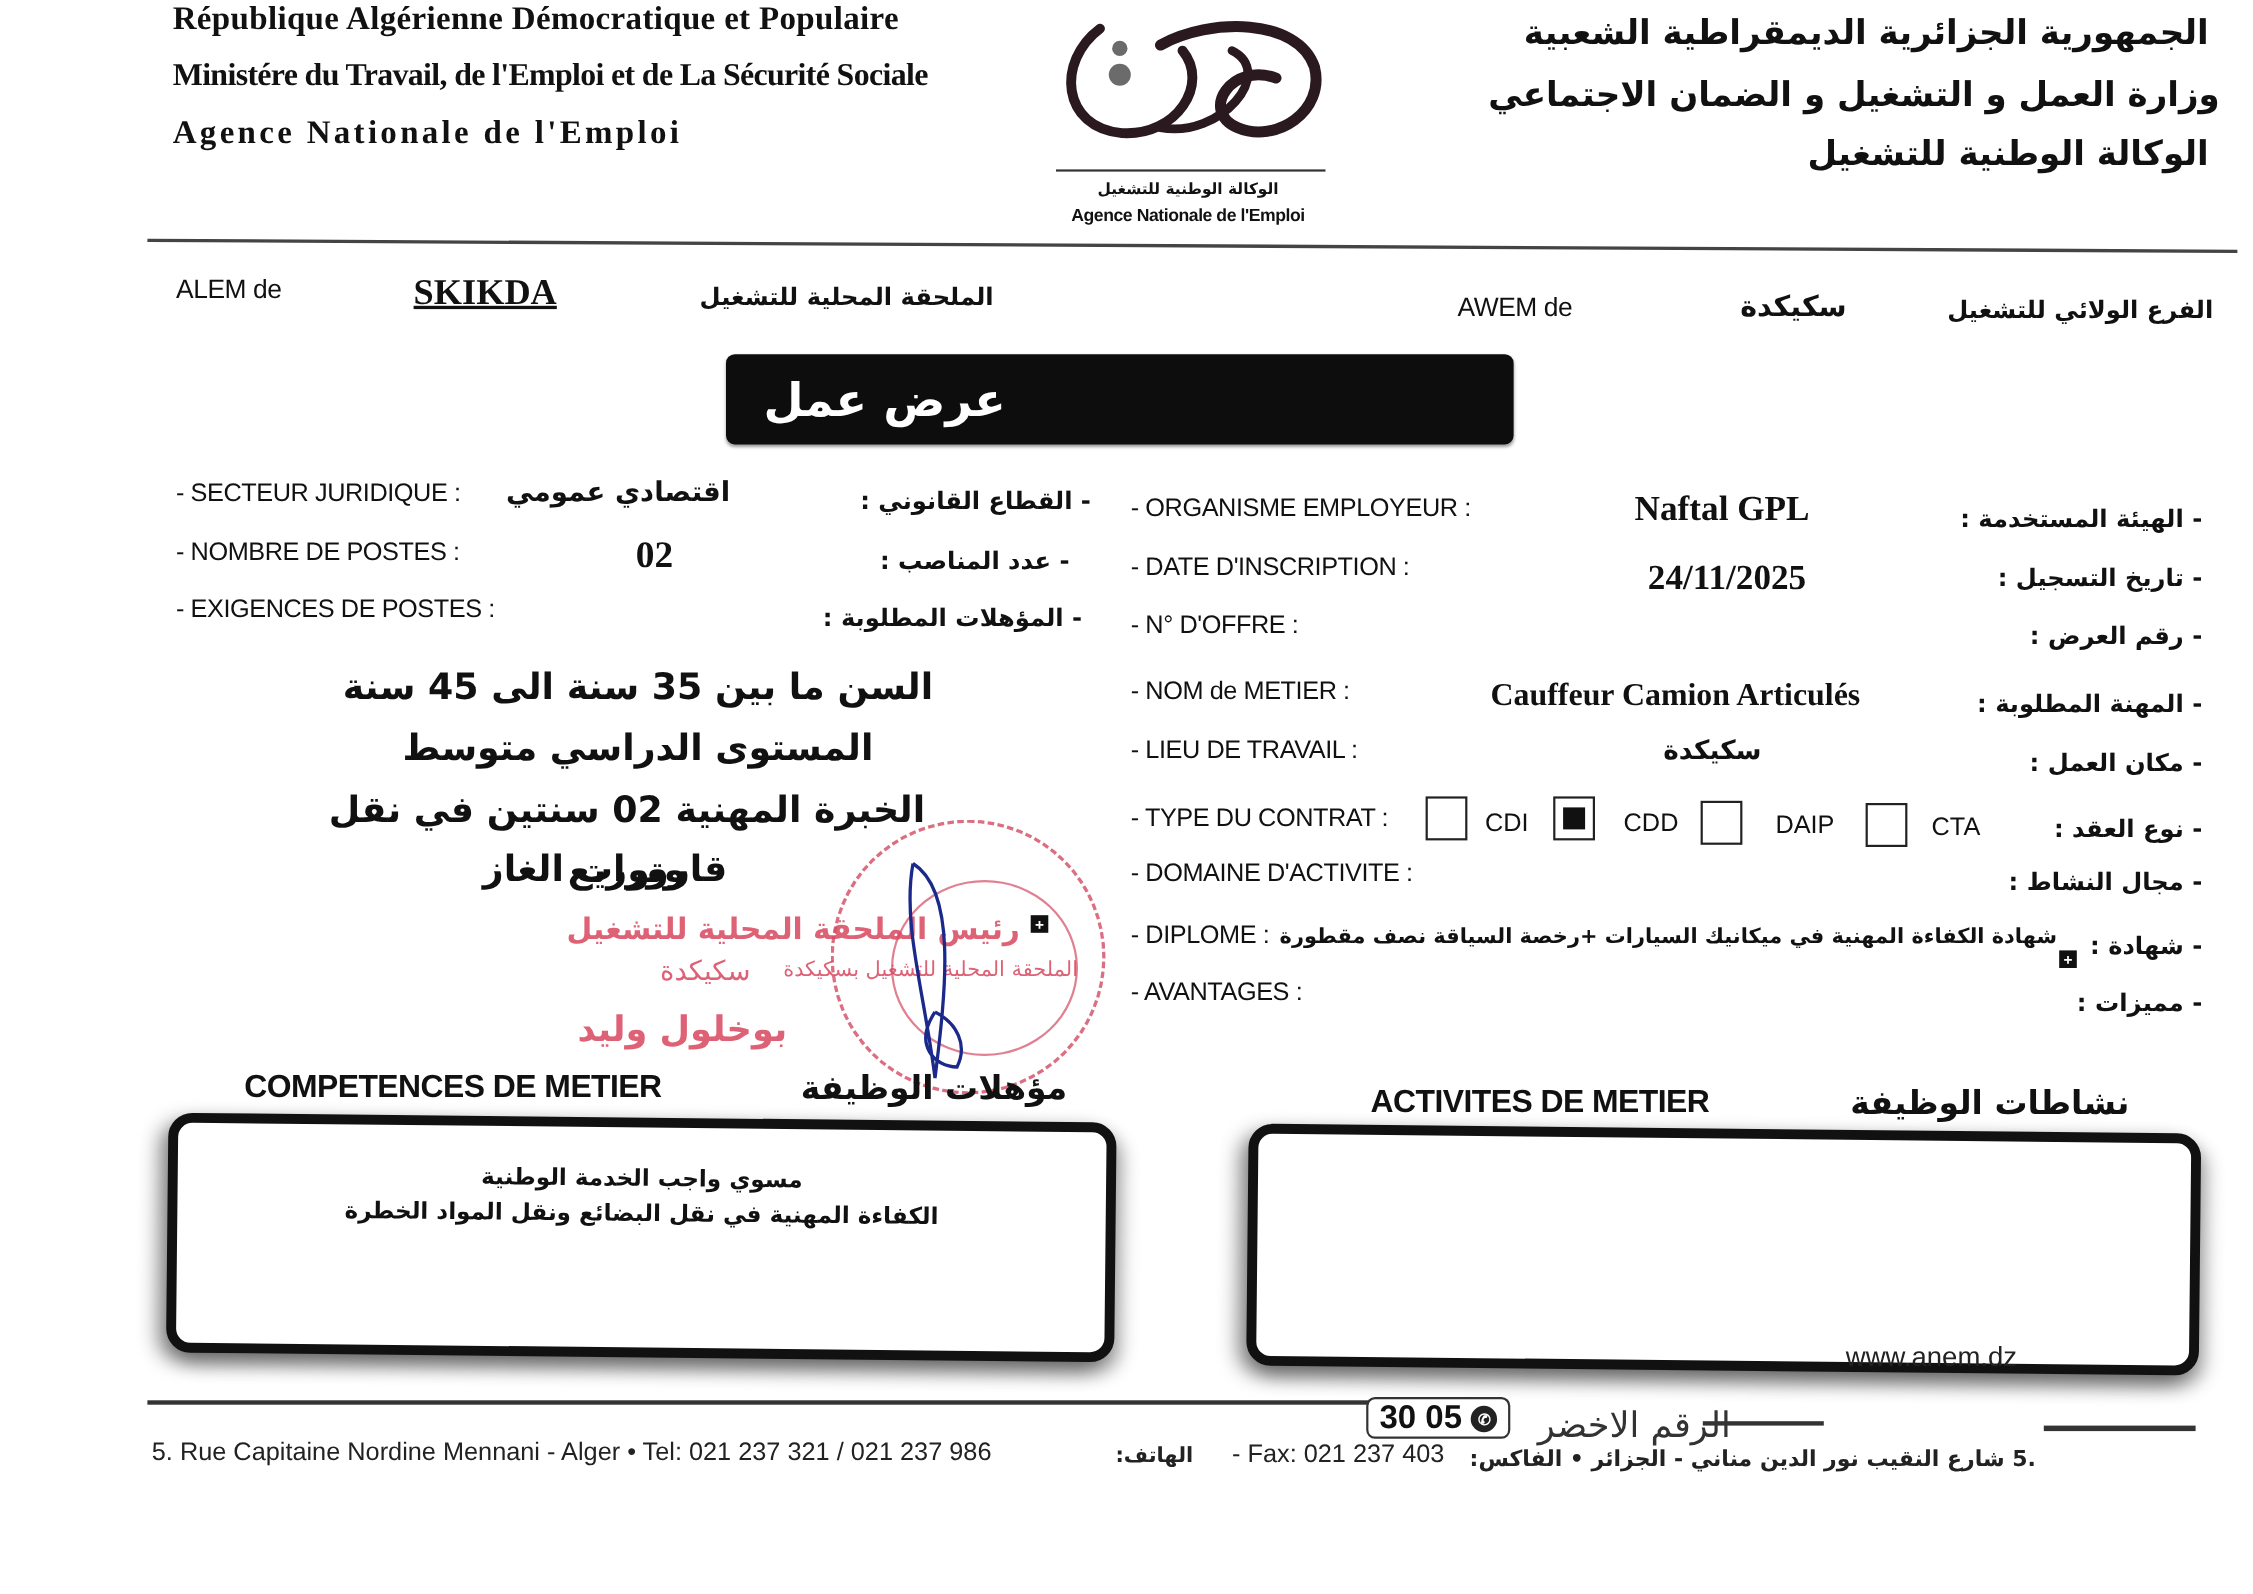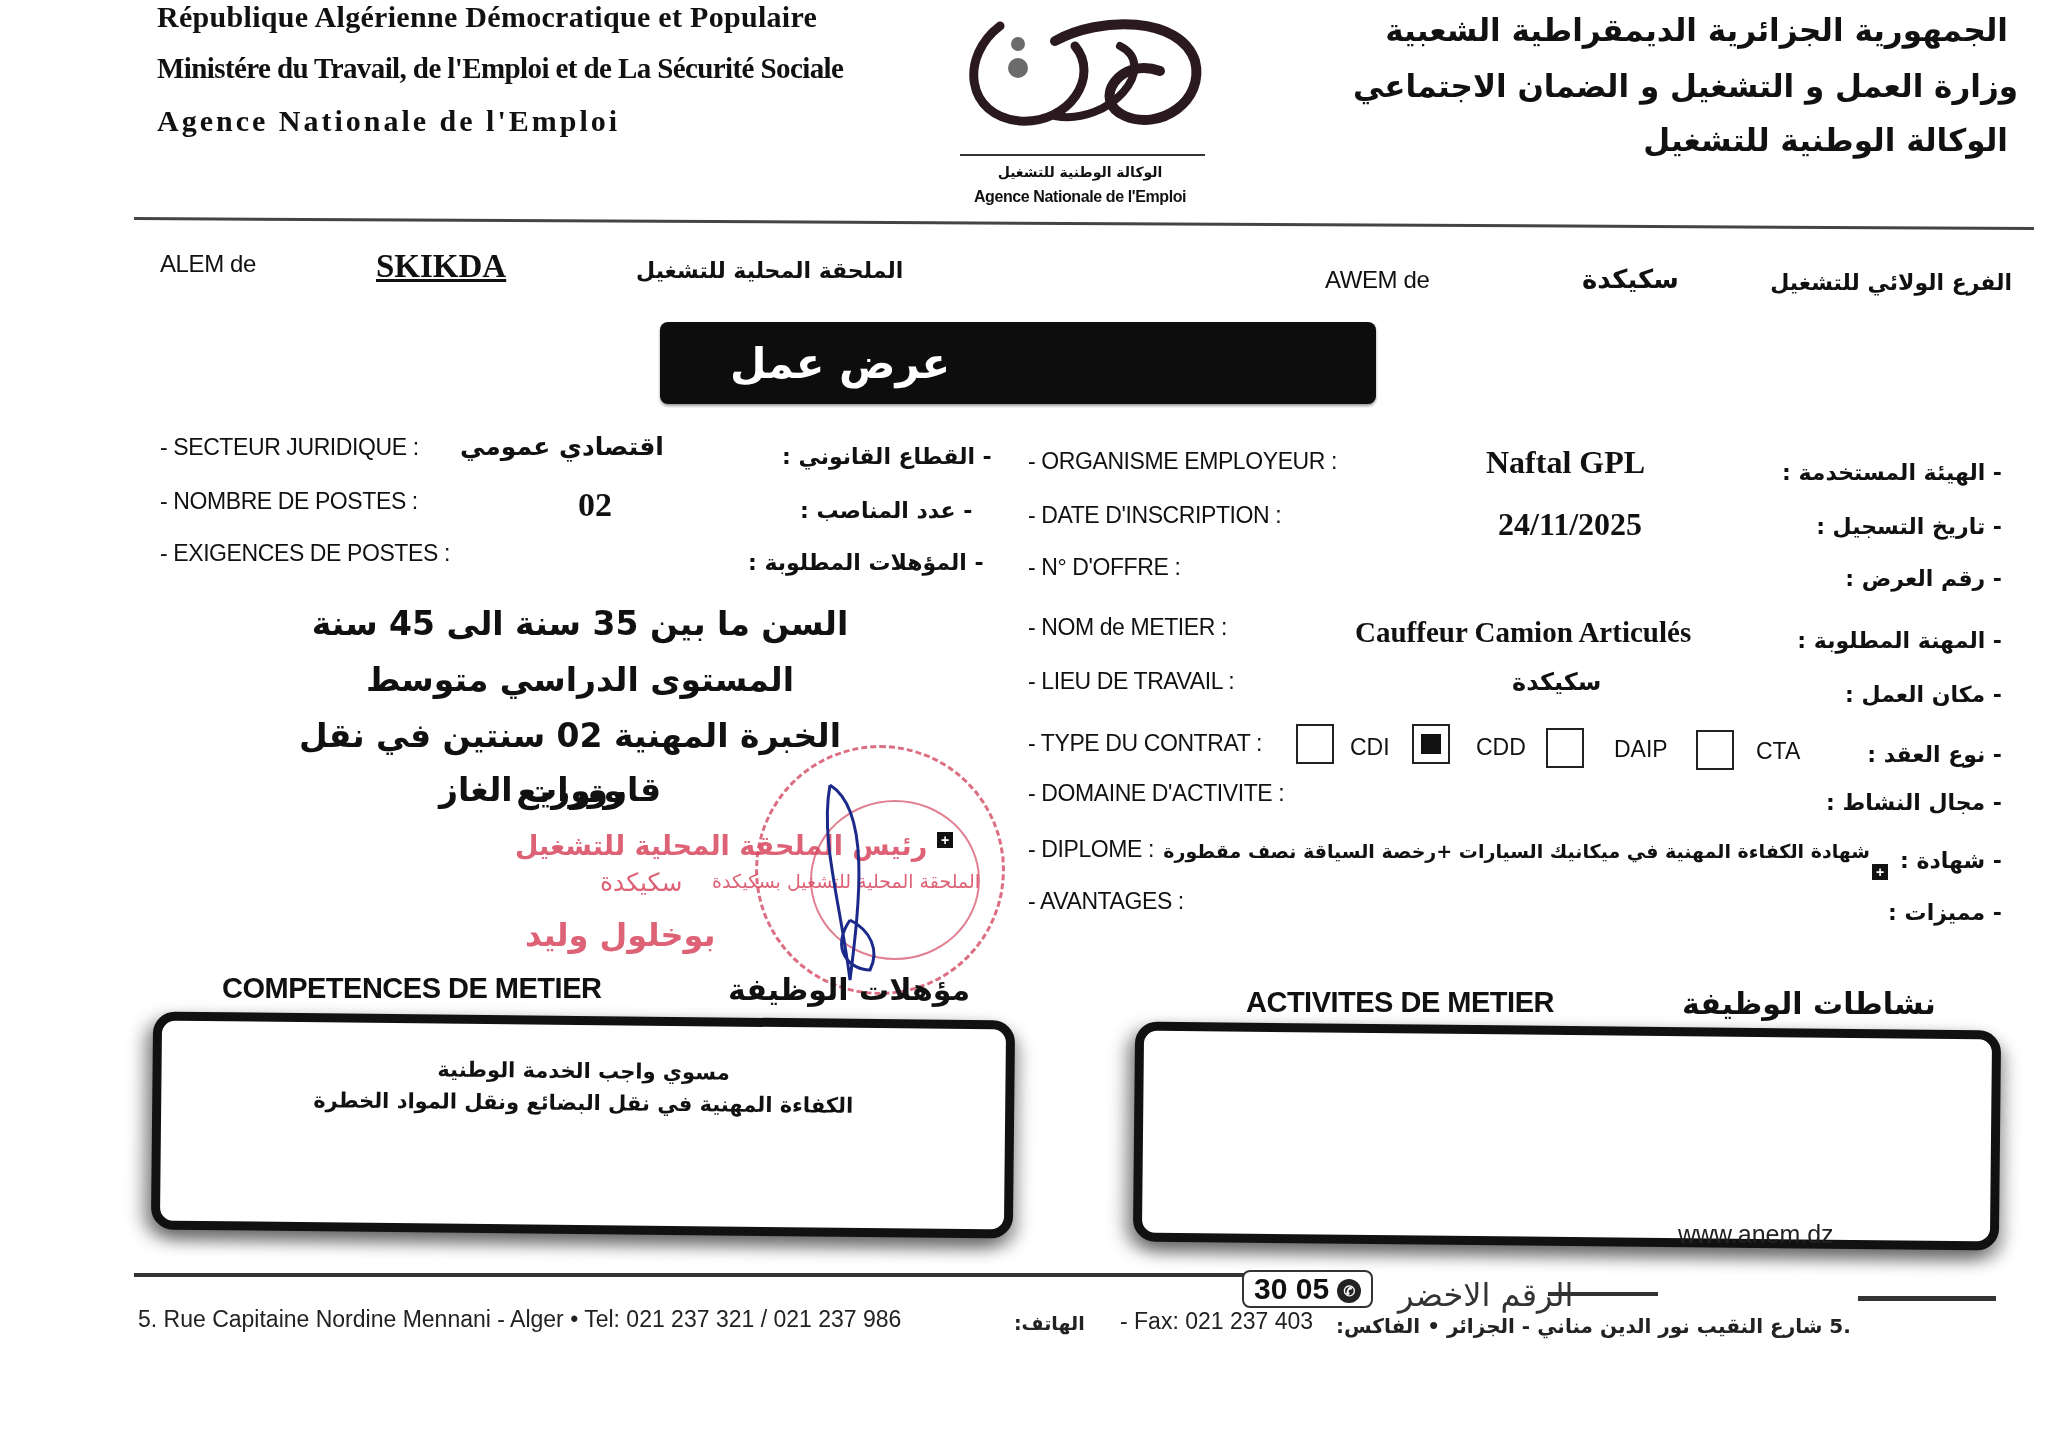--- a/index.html
+++ b/index.html
@@ -17,21 +17,21 @@
   .rule { height: 3px; background: #444; }
 
   
   .lbl { font-size: 23px; white-space: nowrap; letter-spacing: -0.4px; }
   .lbl-ar { font-size: 22px; white-space: nowrap; font-weight: bold; }
   .val-serif { font-family: "Liberation Serif", serif; font-weight: bold; font-size: 31px; white-space: nowrap; }
 
   .banner { left: 660px; top: 322px; width: 716px; height: 82px; background: #0d0d0d; border-radius: 8px;
             color: #fff; display: flex; align-items: center; box-shadow: 0 2px 3px rgba(0,0,0,0.4); }
   .banner .fr { font-size: 40px; font-weight: bold; margin-left: 28px; letter-spacing: 0.5px; }
-  .banner .ar-t { font-size: 42px; font-weight: bold; margin-left: 70px; font-family: "DejaVu Sans", sans-serif; }
+  .banner .ar-t { font-size: 42px; font-weight: bold; margin-left: 34px; font-family: "DejaVu Sans", sans-serif; }
 
   .req { left: 270px; width: 620px; text-align: center; font-size: 33px; font-weight: bold; line-height: 55px; font-family: "DejaVu Sans", sans-serif; direction: rtl; }
 
   .cbox { width: 38px; height: 40px; border: 2px solid #222; background: #fff; }
   .cbox.checked::after { content: ""; position: absolute; left: 7px; top: 8px; width: 20px; height: 20px; background: #111; }
   .cbox { position: absolute; }
   .copt { font-size: 23px; position: absolute; }
 
   .box { border: 9px solid #111; border-radius: 22px; background: #fff;
          box-shadow: -8px 8px 18px rgba(0,0,0,0.45), 6px 10px 16px rgba(0,0,0,0.3); }

